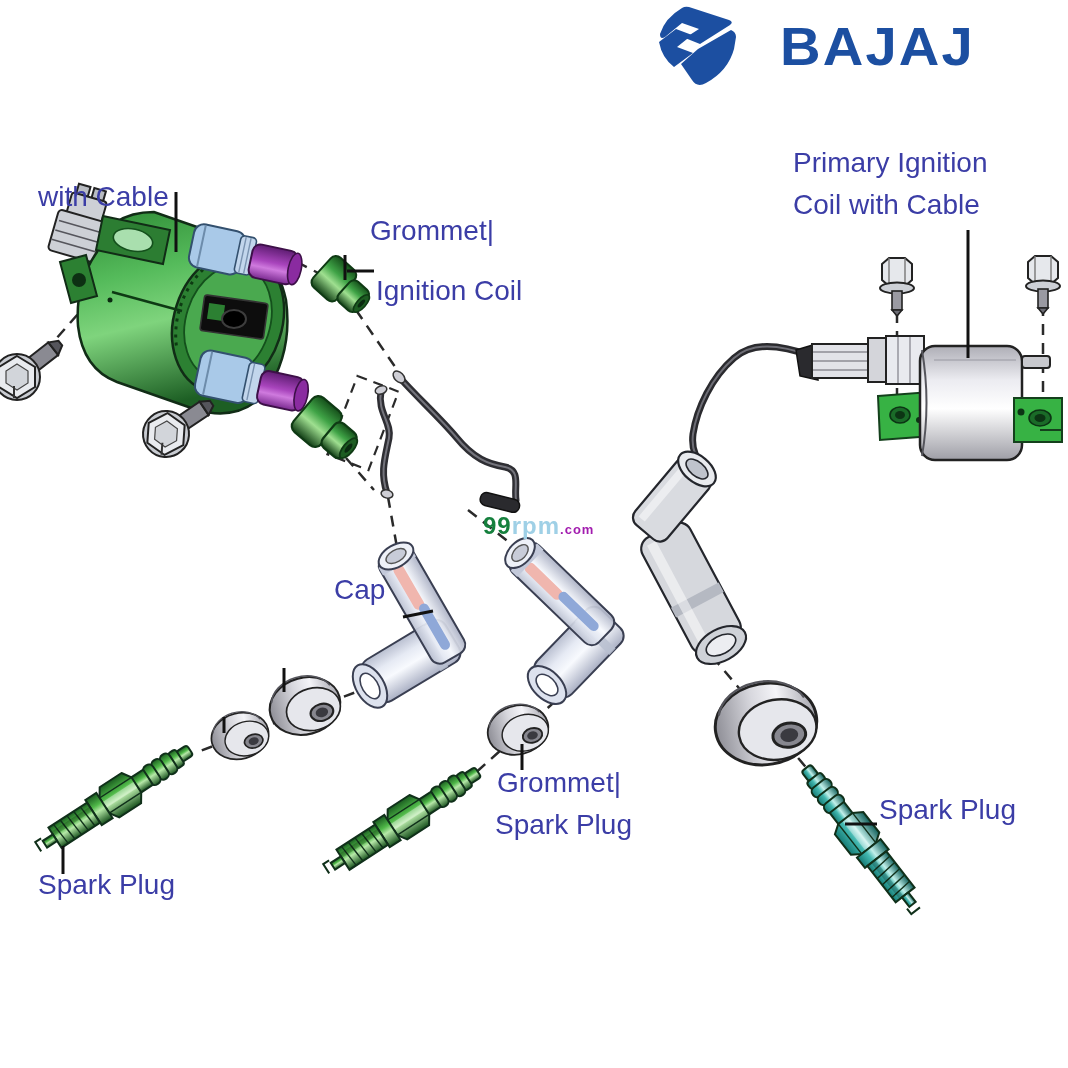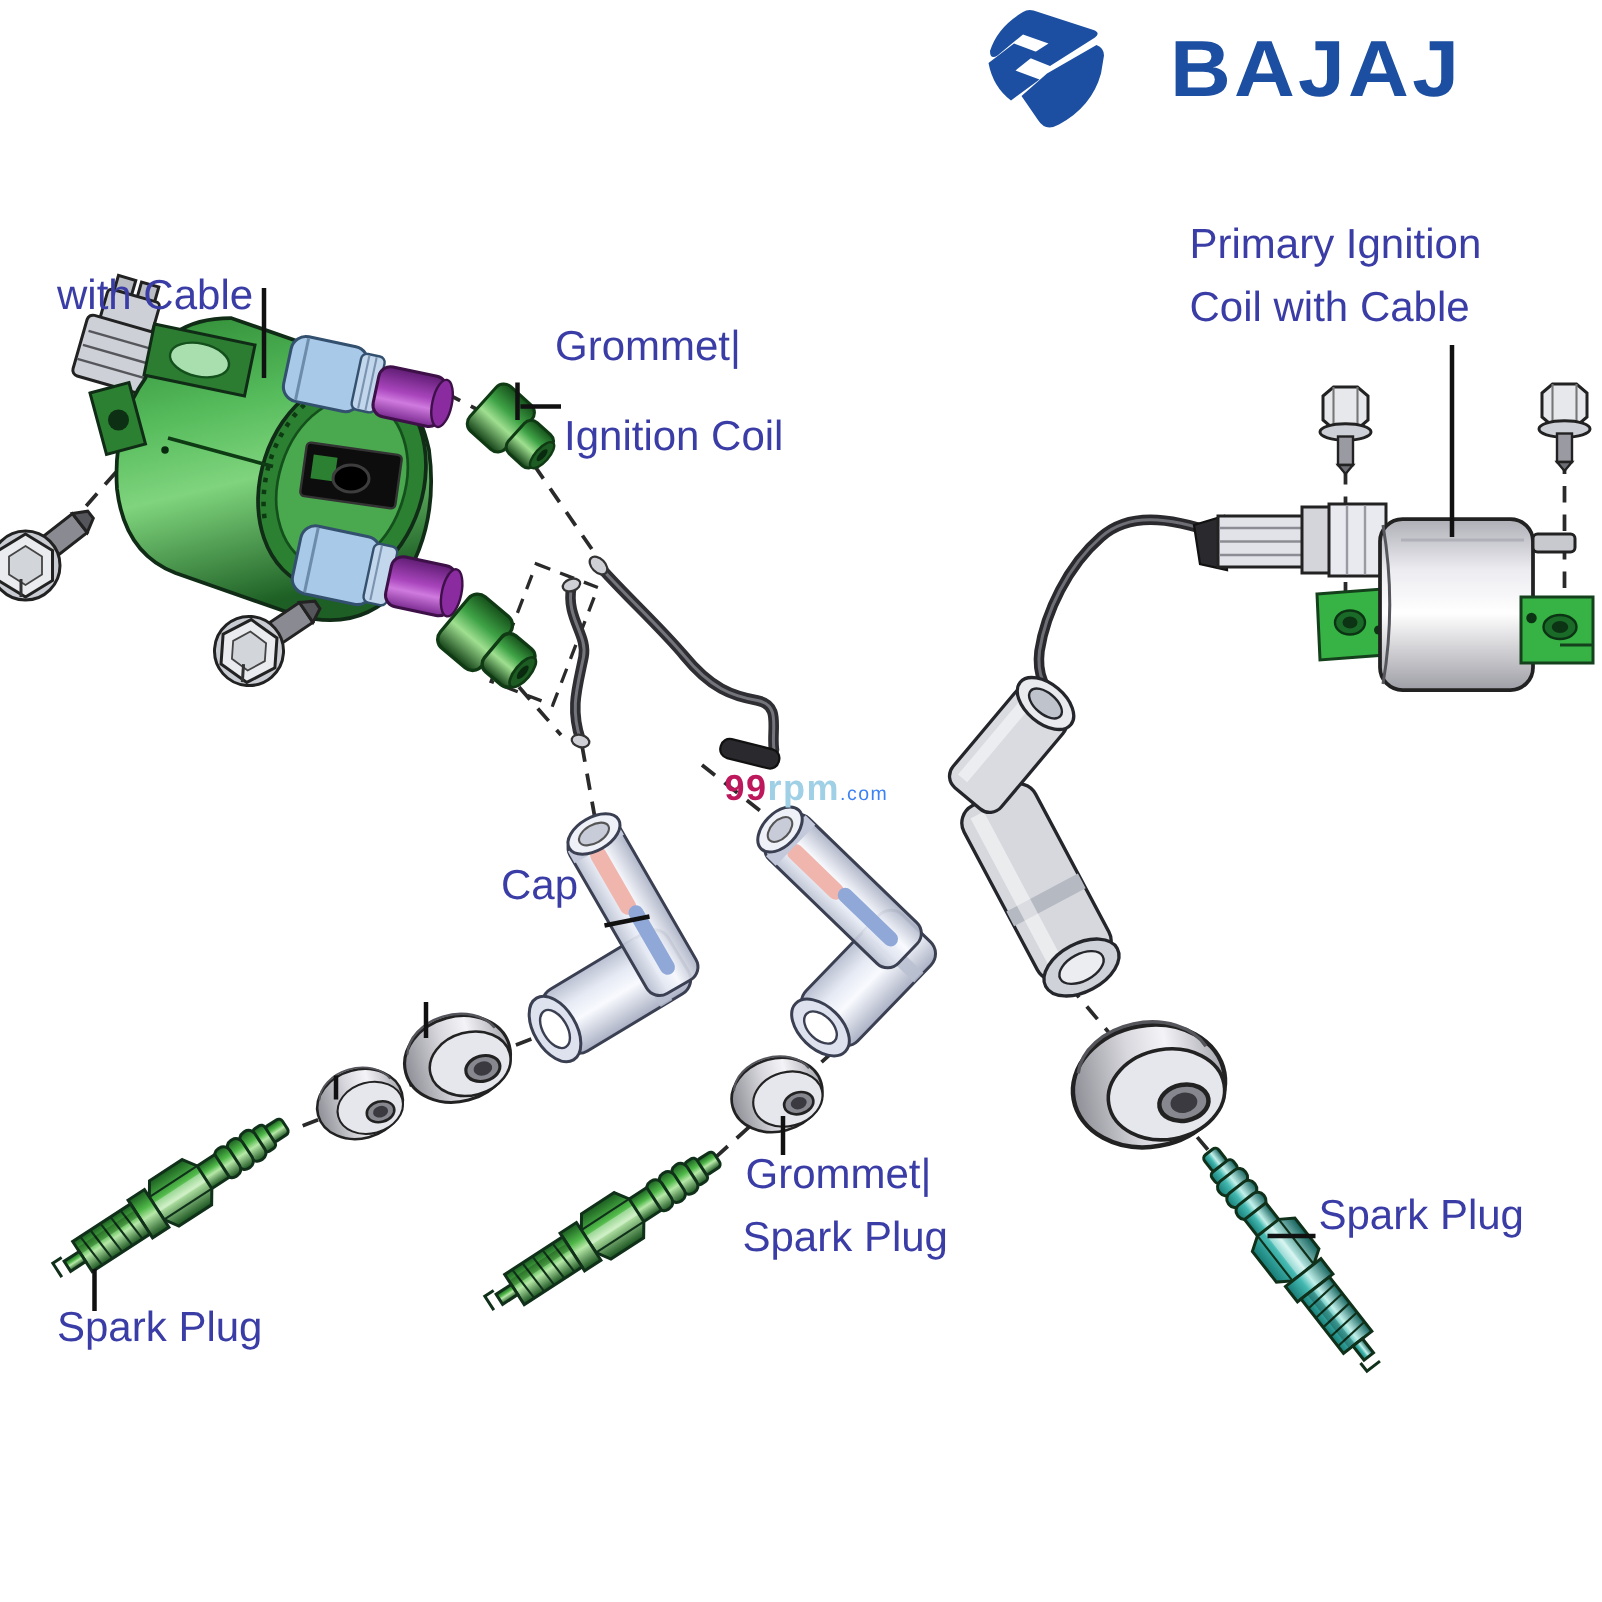--- a/index.html
+++ b/index.html
@@ -5,22 +5,22 @@
   html,body{margin:0;padding:0;background:#ffffff;}
   .canvas{position:relative;width:1068px;height:1068px;background:#ffffff;overflow:hidden;
           font-family:"Liberation Sans",sans-serif;}
   .art{position:absolute;left:0;top:0;}
   .lbl{position:absolute;font-size:28px;color:#3b3da6;white-space:nowrap;line-height:1.1;}
   .logo-ic{position:absolute;left:652px;top:6px;}
   .logo-tx{position:absolute;left:780px;top:16px;font-size:53px;font-weight:bold;
            color:#1c4fa1;letter-spacing:2px;transform:scaleX(1.06);transform-origin:left top;}
   .wm{position:absolute;left:483px;top:512px;font-size:24px;font-weight:bold;
       color:#9fd0e6;letter-spacing:1px;}
-  .wm .p{color:#be185d;}
-  .wm .s{font-size:13px;color:#3b82f6;font-weight:normal;}
+  .wm .p{color:#15803d;}
+  .wm .s{font-size:13px;color:#a21caf;font-weight:bold;}
 </style>
 </head>
 <body>
 
 <div class="canvas">
 
 <svg class="art" width="1068" height="1068" viewBox="0 0 1068 1068">
   <defs>
     <linearGradient id="gCoil" x1="0" y1="0" x2="0.25" y2="1">
       <stop offset="0" stop-color="#2e8a35"></stop>

